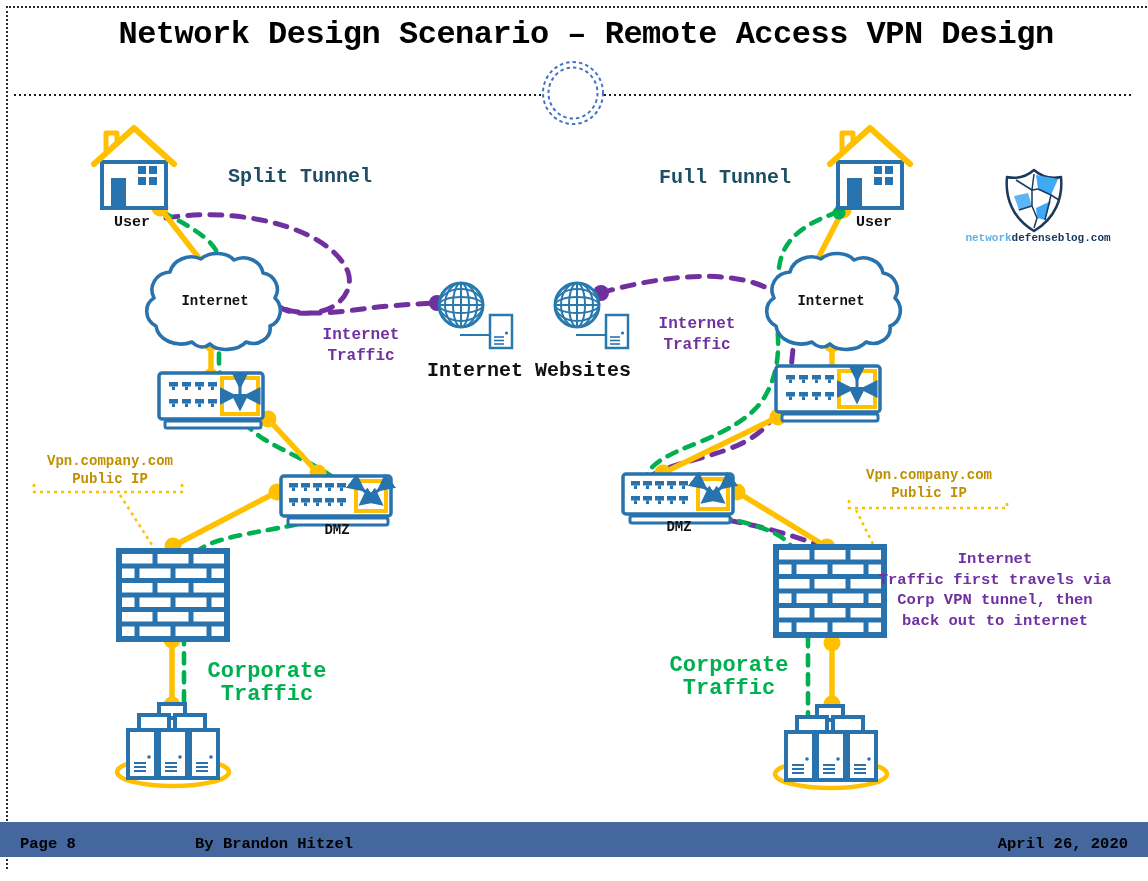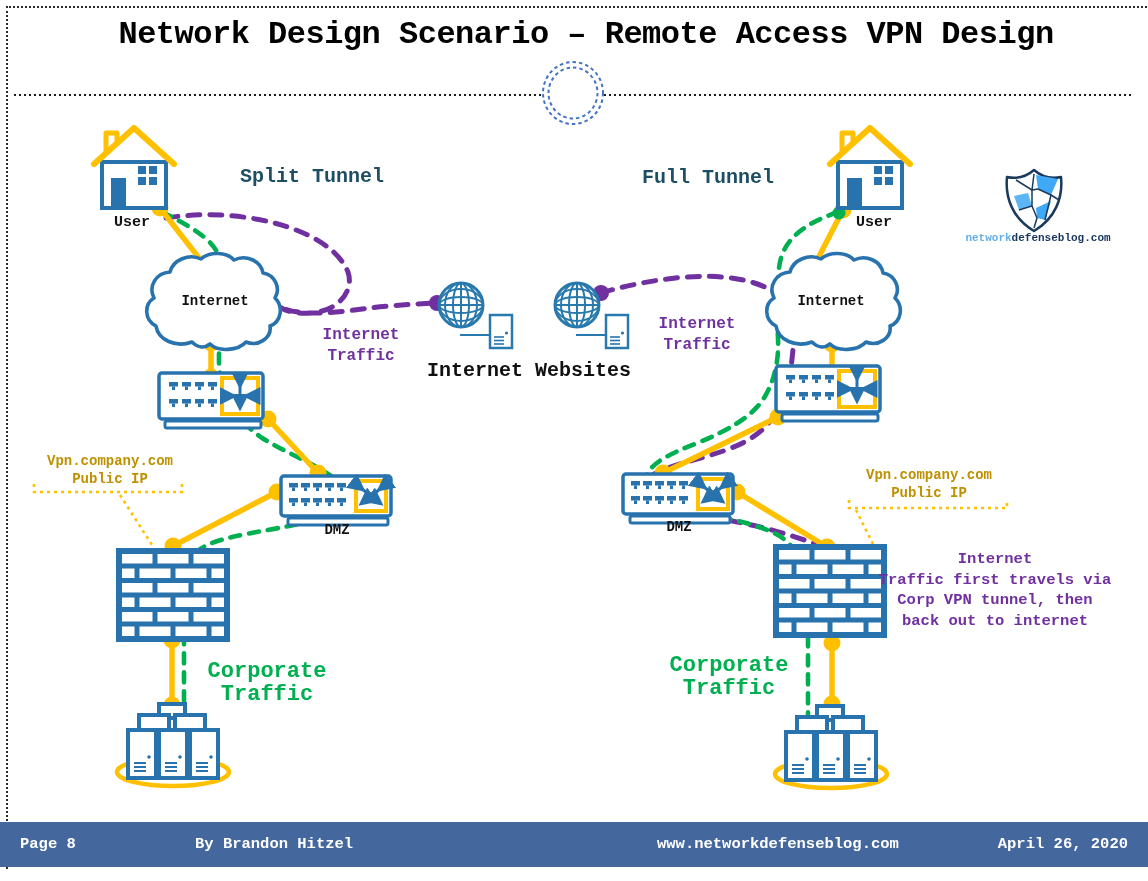--- a/index.html
+++ b/index.html
@@ -23,22 +23,22 @@
   .small{font-size:15px;}
   .cloudlbl{font-size:14px;}
   .purple{color:#7030A0;font-size:16px;line-height:21px;}
   .green{color:#00B050;font-size:22px;line-height:23px;}
   .gold{color:#BF9000;font-size:14px;line-height:18px;}
   .note{color:#7030A0;font-size:15.5px;line-height:20.5px;}
   .logotext{font-size:11px;}
   .logotext .lt1{color:#5FB0E8;}
   .logotext .lt2{color:#16355C;}
   .footer{
-    position:absolute;left:0;top:822px;width:1148px;height:45px;
-    background:#44679E;color:#ffffff;font-weight:bold;font-size:15.5px;
+    position:absolute;left:0;top:822px;width:1148px;height:35px;
+    background:#44679E;color:#000000;font-weight:bold;font-size:15.5px;
   }
   .footer span{position:absolute;top:13px;}
   .f-page{left:20px;}
   .f-author{left:195px;}
   .f-site{left:657px;}
   .f-date{right:20px;margin-left:44px;}
 </style>
 </head>
 <body>
 
@@ -289,22 +289,22 @@
         <path d="M28,4 L26,20 L32,19"></path>
         <path d="M26,20 L10,10"></path>
         <path d="M26,20 L26,36 L13,40"></path>
         <path d="M26,36 L31,48 L28,58"></path>
         <path d="M32,19 L45,25 L39,50"></path>
         <path d="M45,25 L53,30"></path>
       </g>
     </g>
   </svg>
 
-  <div class="lbl heading" style="left:312px;top:165px;">Split Tunnel</div>
-  <div class="lbl heading" style="left:708px;top:166px;">Full Tunnel</div>
+  <div class="lbl heading" style="left:300px;top:165px;">Split Tunnel</div>
+  <div class="lbl heading" style="left:725px;top:166px;">Full Tunnel</div>
 
   <div class="lbl small" style="left:132px;top:214px;">User</div>
   <div class="lbl small" style="left:874px;top:214px;">User</div>
 
   <div class="lbl cloudlbl" style="left:215px;top:293px;">Internet</div>
   <div class="lbl cloudlbl" style="left:831px;top:293px;">Internet</div>
 
   <div class="lbl purple" style="left:361px;top:325px;">
     <div>Internet</div>
     <div>Traffic</div>
@@ -344,16 +344,15 @@
 
   <div class="lbl" style="left:529px;top:359px;font-size:20px;">Internet Websites</div>
 
   <div class="lbl logotext" style="left:1038px;top:232px;font-weight:bold;">
     <span class="lt1">network</span><span class="lt2">defenseblog.com</span>
   </div>
 
   <div class="footer">
     <span class="f-page">Page 8</span>
     <span class="f-author">By Brandon Hitzel</span>
-    <span class="f-site">www.networkdefenseblog.com</span>
     <span class="f-date">April 26, 2020</span>
   </div>
 </div>
 
 </body></html>

